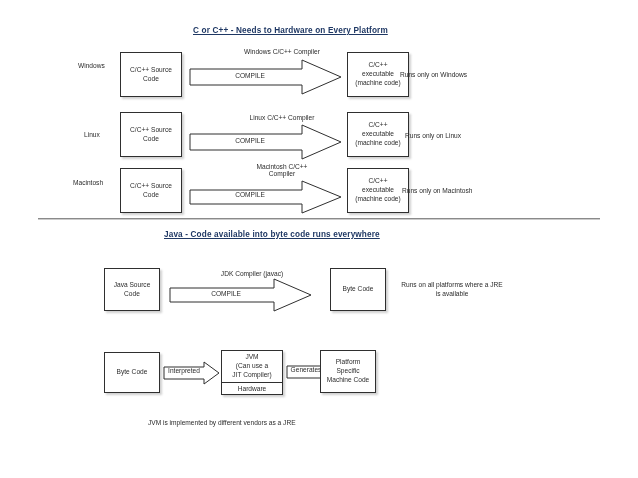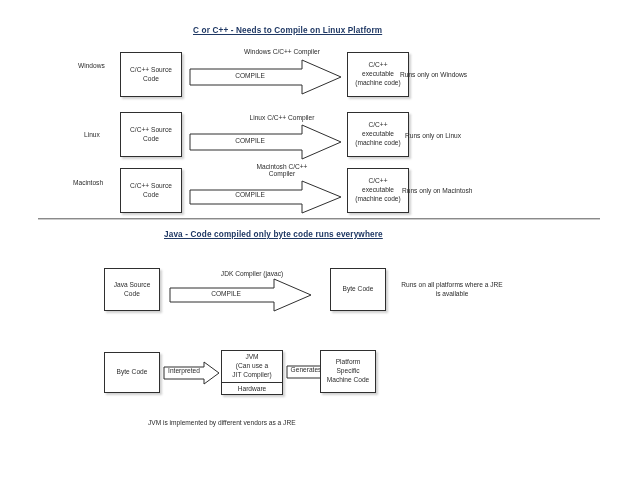--- a/index.html
+++ b/index.html
@@ -107,21 +107,21 @@
     position: absolute;
     font-size: 6.6px;
     color: #2b2b2b;
     text-align: center;
     white-space: nowrap;
   }
 </style>
 </head>
 <body>
 
-<div class="section-title" style="left:193px; top:26px;">C or C++ - Needs to Compile on Linux Platform</div>
+<div class="section-title" style="left:193px; top:26px;">C or C++ - Needs to Hardware on Every Platform</div>
 
 <div class="label" style="left:78px; top:62px;">Windows</div>
 
 <div class="box" style="left:120px; top:52px; width:62px; height:45px;">
   <span class="box-text">C/C++ Source<br>Code</span>
 </div>
 
 <div class="arrow-caption" style="left:192px; top:48px; width:180px;">Windows C/C++ Compiler</div>
 
 <div class="block-arrow" style="left:190px; top:60px;">
@@ -174,21 +174,21 @@
 <div class="arrow-caption" style="left:190px; top:191px; width:120px;">COMPILE</div>
 
 <div class="box" style="left:347px; top:168px; width:62px; height:45px;">
   <span class="box-text">C/C++<br>executable<br>(machine code)</span>
 </div>
 
 <div class="label" style="left:402px; top:187px;">Runs only on Macintosh</div>
 
 <div class="divider" style="left:38px; top:218px; width:562px;"></div>
 
-<div class="section-title" style="left:164px; top:230px;">Java - Code compiled only byte code runs everywhere</div>
+<div class="section-title" style="left:164px; top:230px;">Java - Code available into byte code runs everywhere</div>
 
 <div class="box" style="left:104px; top:268px; width:56px; height:43px;">
   <span class="box-text">Java Source<br>Code</span>
 </div>
 
 <div class="arrow-caption" style="left:172px; top:270px; width:160px;">JDK Compiler (javac)</div>
 
 <div class="block-arrow" style="left:170px; top:279px;">
   <svg width="142" height="32" viewBox="0 0 142 32">
     <path class="arrow-shape" d="M0,9 L104,9 L104,0 L141,16 L104,32 L104,23 L0,23 Z"></path>

